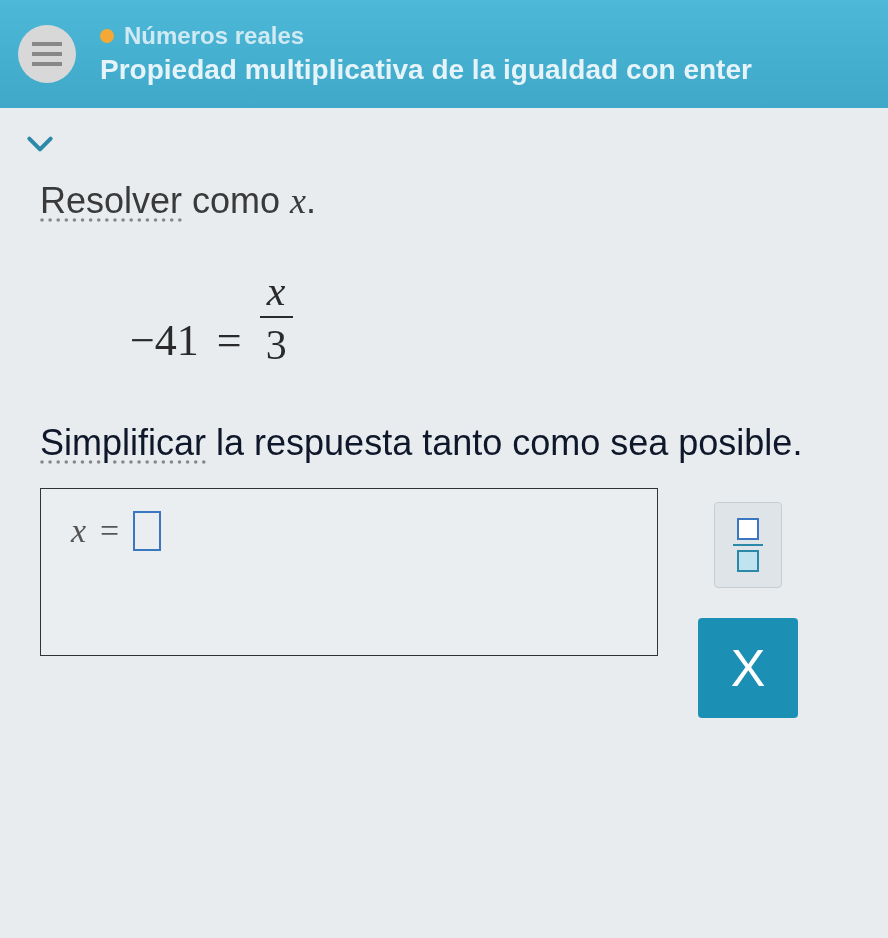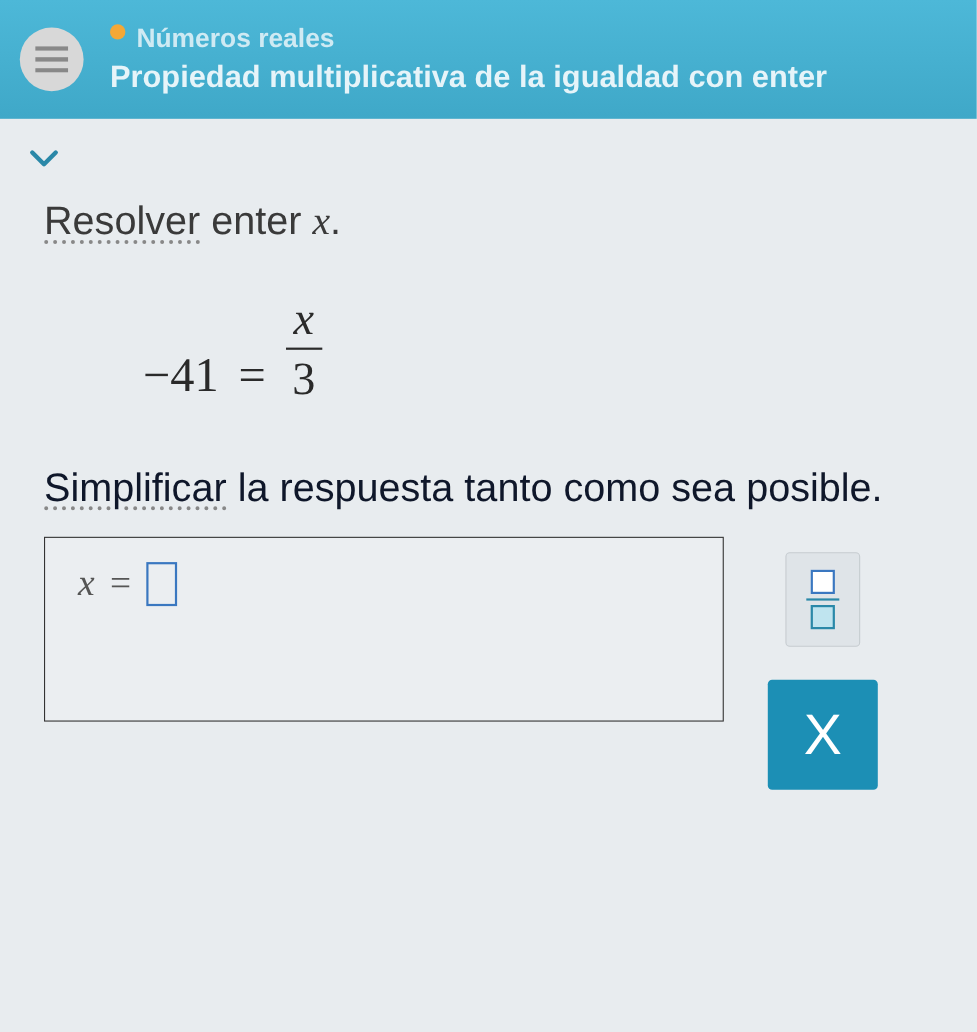--- a/index.html
+++ b/index.html
@@ -24,21 +24,21 @@
       border-radius: 50%;
       background: #d8d8d8;
       display: flex;
       align-items: center;
       justify-content: center;
       cursor: pointer;
       flex-shrink: 0;
     }
     .menu-btn svg { width: 30px; height: 24px; }
     .header-text { display: flex; flex-direction: column; gap: 4px; }
-    .breadcrumb-row { display: flex; align-items: flex-start; gap: 10px; }
+    .breadcrumb-row { display: flex; align-items: center; gap: 10px; }
     .dot {
       width: 14px; height: 14px; border-radius: 50%;
       background: #f4a836; flex-shrink: 0;
     }
     .breadcrumb-label { color: #cfeaf3; font-size: 24px; font-weight: 600; }
     .header-title { color: #e6f4f9; font-size: 28px; font-weight: 600; white-space: nowrap; }
     .chevron-row {
       padding: 18px 0 8px 22px;
     }
     .chevron {
@@ -159,21 +159,21 @@
   <div class="chevron">
     <svg viewBox="0 0 24 24" width="32" height="32">
       <path d="M4 8 L12 16 L20 8" fill="none" stroke="#2a88a8" stroke-width="3" stroke-linecap="round" stroke-linejoin="round"></path>
     </svg>
   </div>
 </div>
 
 <div class="content">
 
   <div class="line1">
-    <span class="link-term">Resolver</span><span> enter </span><span style="font-style:italic;font-family:'Times New Roman',serif">x</span><span>.</span>
+    <span class="link-term">Resolver</span><span> como </span><span style="font-style:italic;font-family:'Times New Roman',serif">x</span><span>.</span>
   </div>
 
   <div class="equation-row">
     <span>−41</span>
     <span>=</span>
     <span class="fraction">
       <span class="num" style="font-style:italic">x</span>
       <span class="bar"></span>
       <span class="den">3</span>
     </span>

